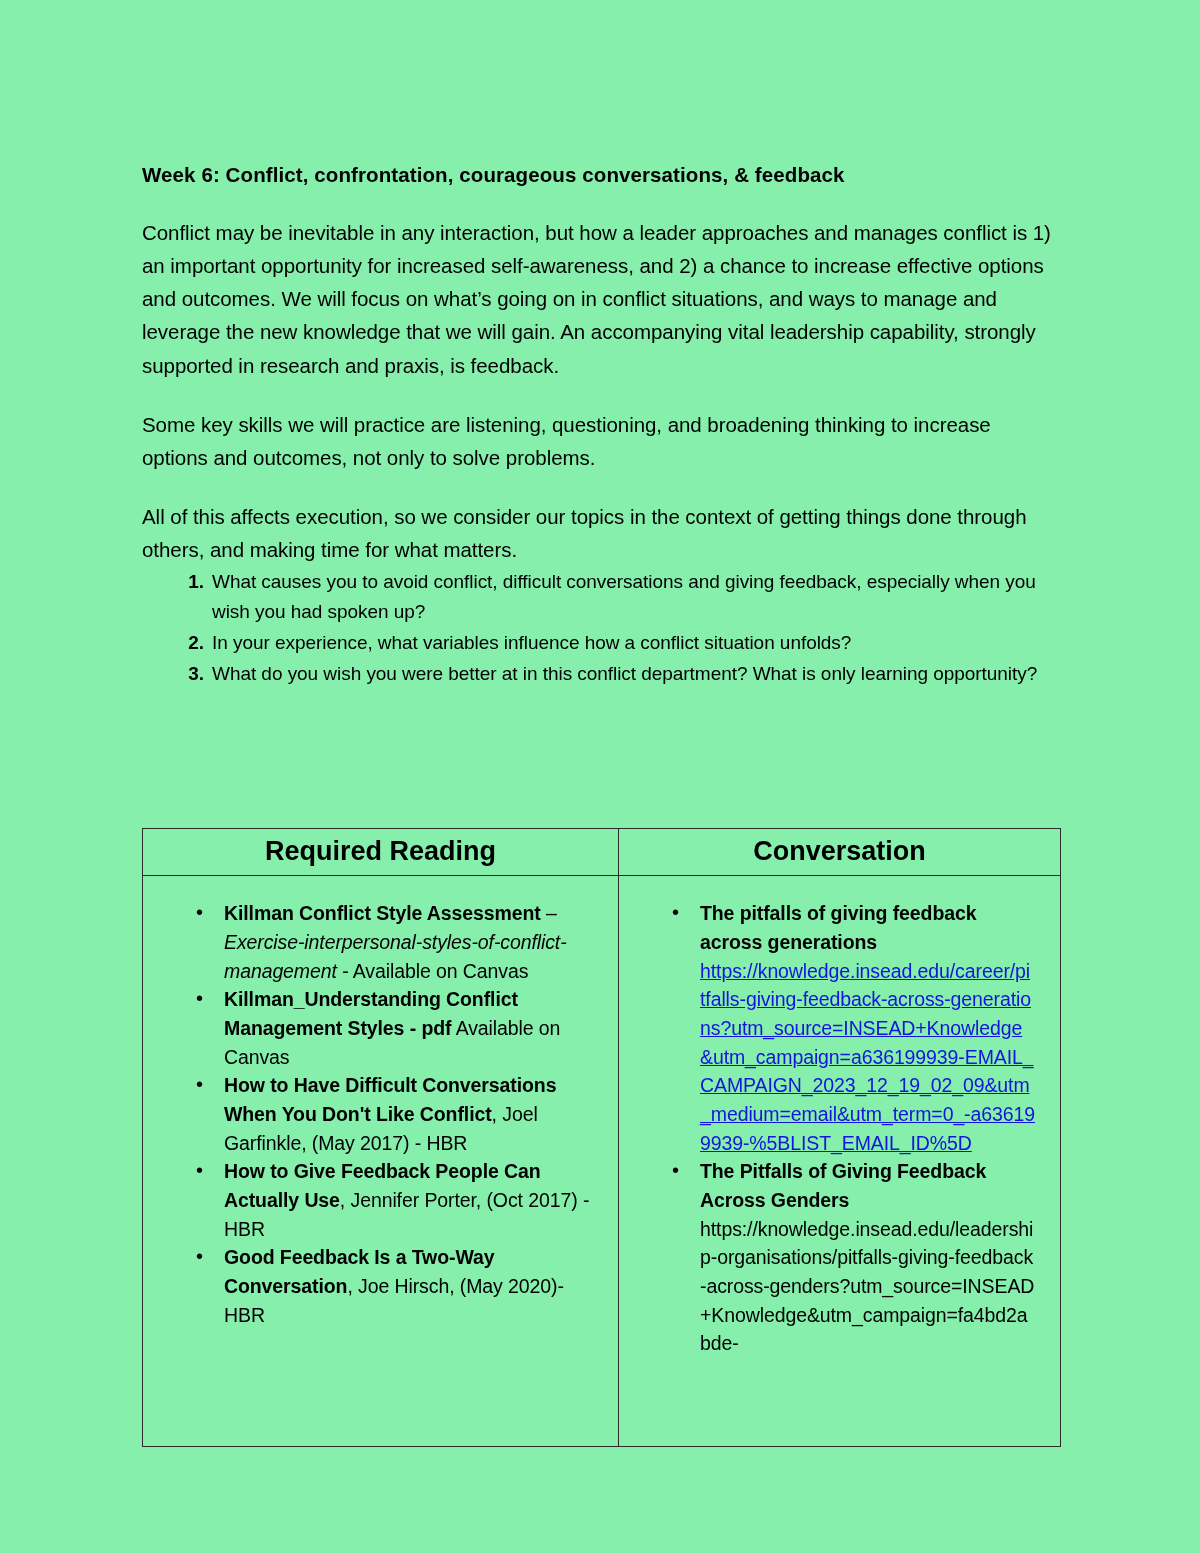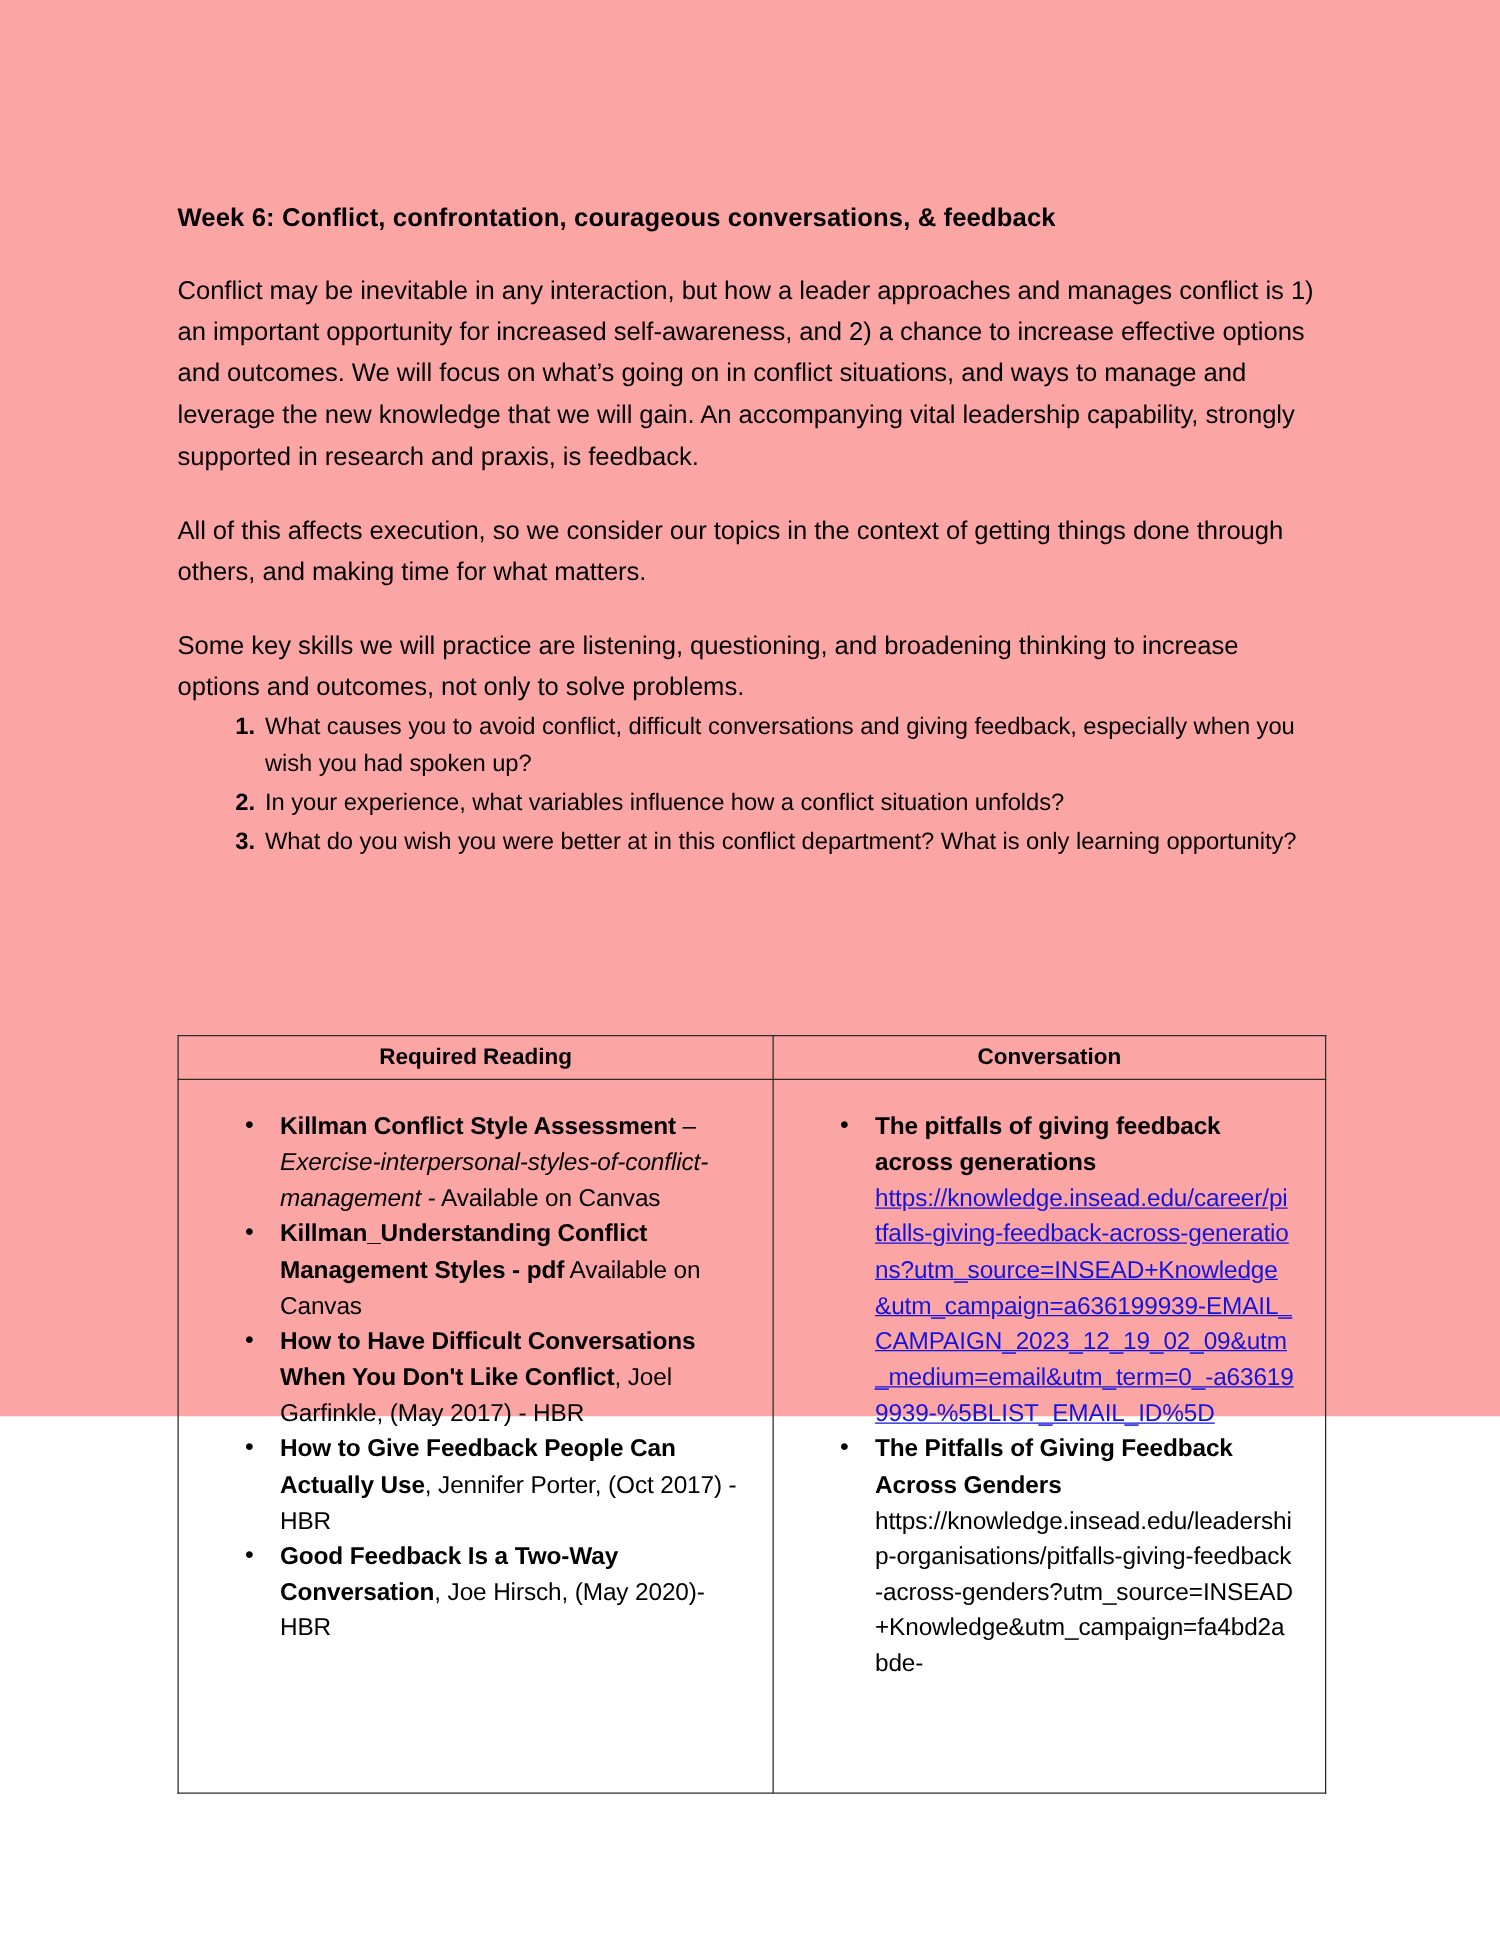--- a/index.html
+++ b/index.html
@@ -10,22 +10,22 @@
   body {
     width: 1200px;
     height: 1553px;
     font-family: "Liberation Sans", sans-serif;
     color: #000000;
     overflow: hidden;
   }
   .page {
     position: relative;
     width: 1200px;
-    height: 1133px;
-    background: #fca5a5;
+    height: 1553px;
+    background: #86efac;
     box-sizing: border-box;
   }
   .content {
     position: absolute;
     left: 142px;
     top: 160px;
     width: 916px;
   }
 
   
@@ -83,21 +83,21 @@
     border-collapse: collapse;
     table-layout: fixed;
   }
   .reading-table td, .reading-table th {
     border: 1.6px solid #2b2b2b;
     padding: 17px;
     vertical-align: top;
   }
   .reading-table th {
     text-align: center;
-    font-size: 18px;
+    font-size: 27px;
     font-weight: bold;
     padding: 4px 0 6px 0;
     line-height: 1.35;
     margin-left: 16px;
   }
   .col-left  { width: 475px; }
   .col-right { width: 441px; }
   .cell-body {
     padding: 6px 8px 10px 8px;
     min-height: 520px;
@@ -143,22 +143,22 @@
 </head>
 <body>
 
 <div class="page">
 
   <div class="content">
 
     <h1 class="doc-title">Week 6:  Conflict, confrontation, courageous conversations, &amp; feedback</h1>
 
     <p class="para">Conflict may be inevitable in any interaction, but how a leader approaches and manages conflict is 1) an important opportunity for increased self-awareness, and 2) a chance to increase effective options and outcomes.   We will focus on what’s going on in conflict situations, and ways to manage and leverage the new knowledge that we will gain.  An accompanying vital leadership capability, strongly supported in research and praxis, is feedback.</p>
+    <p class="para">Some key skills we will practice are listening, questioning, and broadening thinking to increase options and outcomes, not only to solve problems.</p>
     <p class="para">All of this affects execution, so we consider our topics in the context of getting things done through others, and making time for what matters.</p>
-    <p class="para">Some key skills we will practice are listening, questioning, and broadening thinking to increase options and outcomes, not only to solve problems.</p>
 
 
     <ol class="focus-list">
       <li>What causes you to avoid conflict, difficult conversations and giving feedback, especially when you wish you had spoken up?</li>
       <li>In your experience, what variables influence how a conflict situation unfolds?</li>
       <li>What do you wish you were better at in this conflict department?  What is only learning opportunity?</li>
     </ol>
 
   </div>
 

